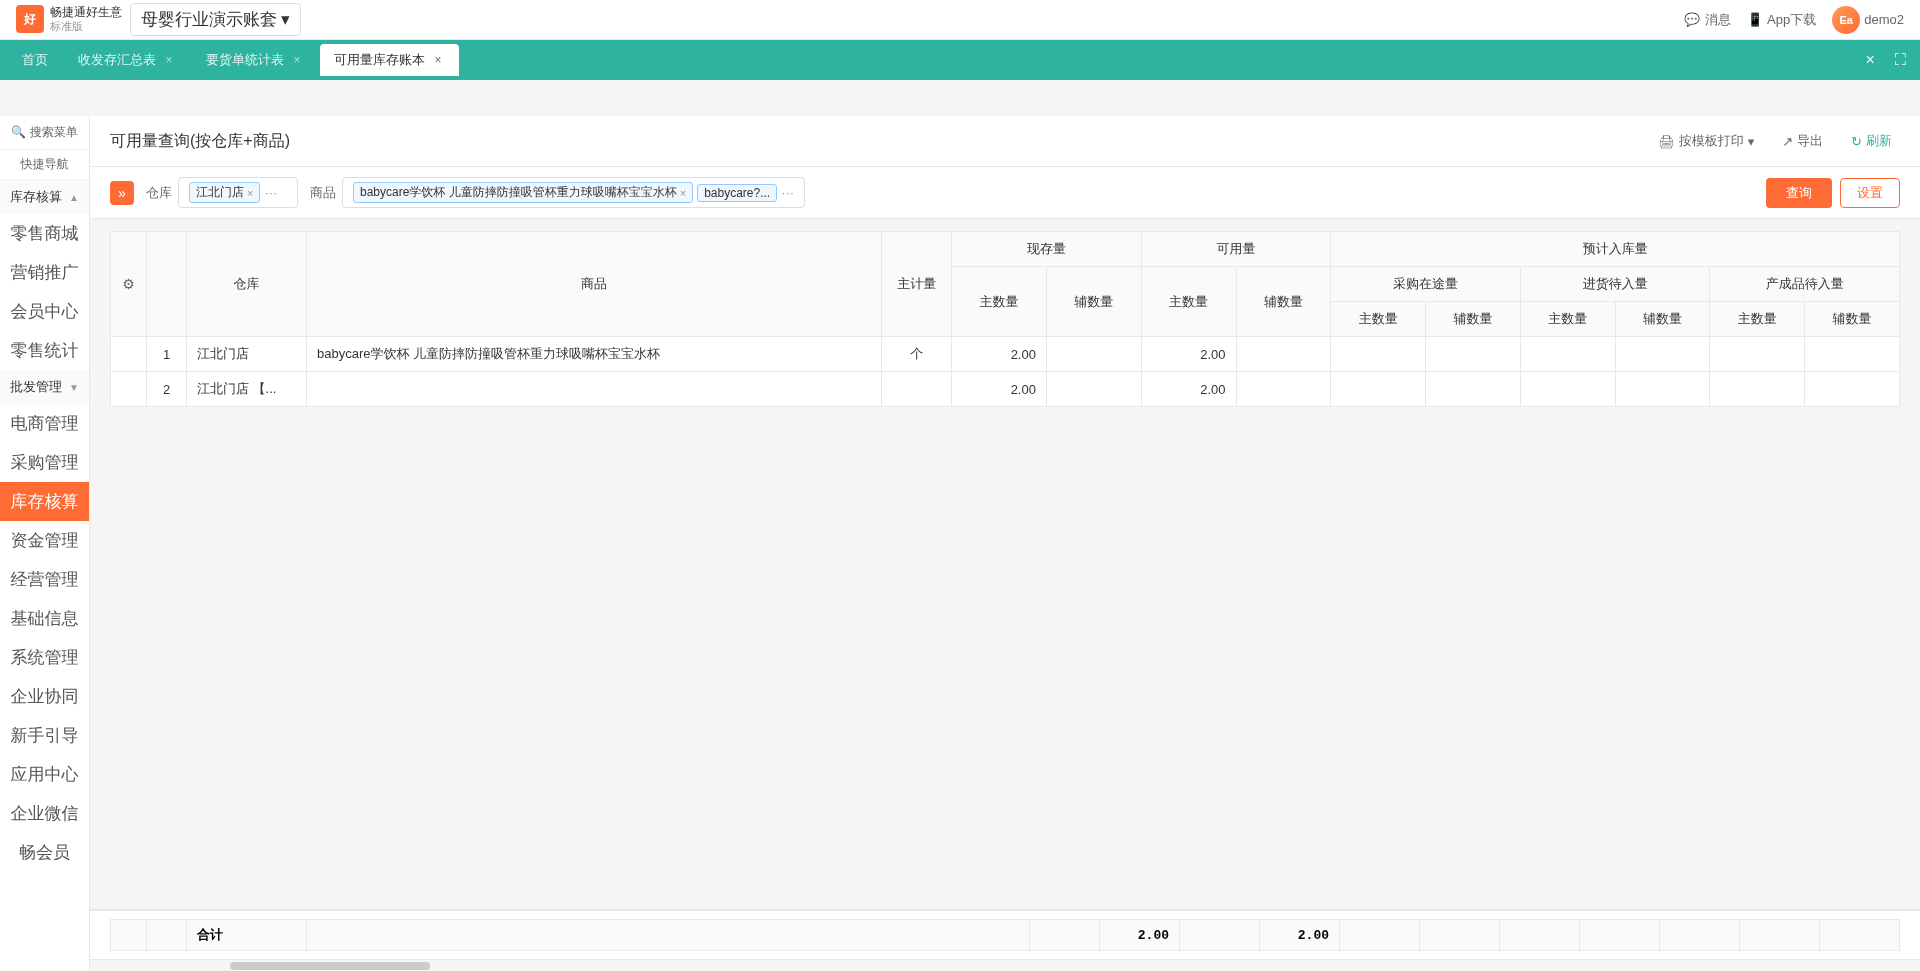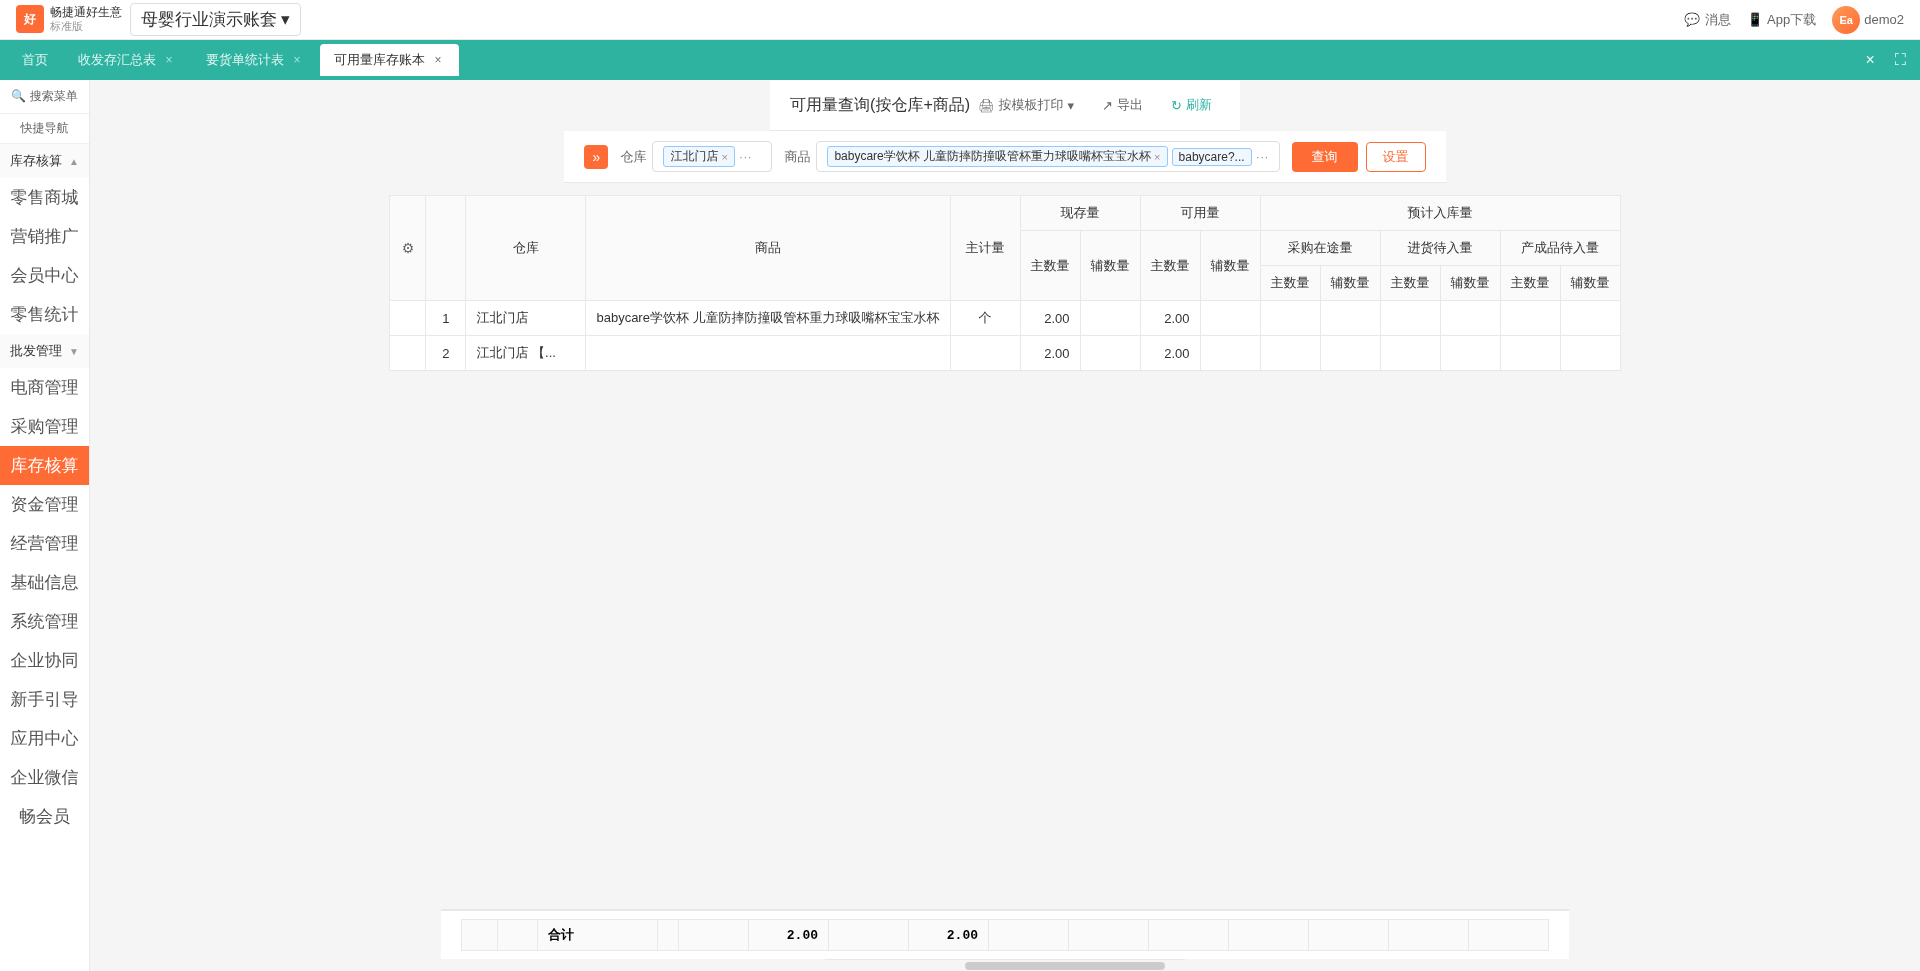--- a/index.html
+++ b/index.html
@@ -133,20 +133,21 @@
       cursor: pointer;
       font-size: 16px;
       padding: 2px 6px;
     }
 
     
     .main-layout {
       display: flex;
       flex: 1;
       overflow: hidden;
+      margin-top: 36px;
     }
 
     
     .sidebar {
       width: 90px;
       background: #fff;
       border-right: 1px solid #e8e8e8;
       display: flex;
       flex-direction: column;
       overflow-y: auto;
@@ -194,21 +195,20 @@
       color: #fff;
     }
 
     
     .content-area {
       flex: 1;
       overflow: auto;
       background: #f5f5f5;
       display: flex;
       flex-direction: column;
-      align-items: center;
     }
 
     
     .page-header {
       background: #fff;
       padding: 12px 20px;
       border-bottom: 1px solid #e8e8e8;
       display: flex;
       align-items: center;
       justify-content: space-between;

